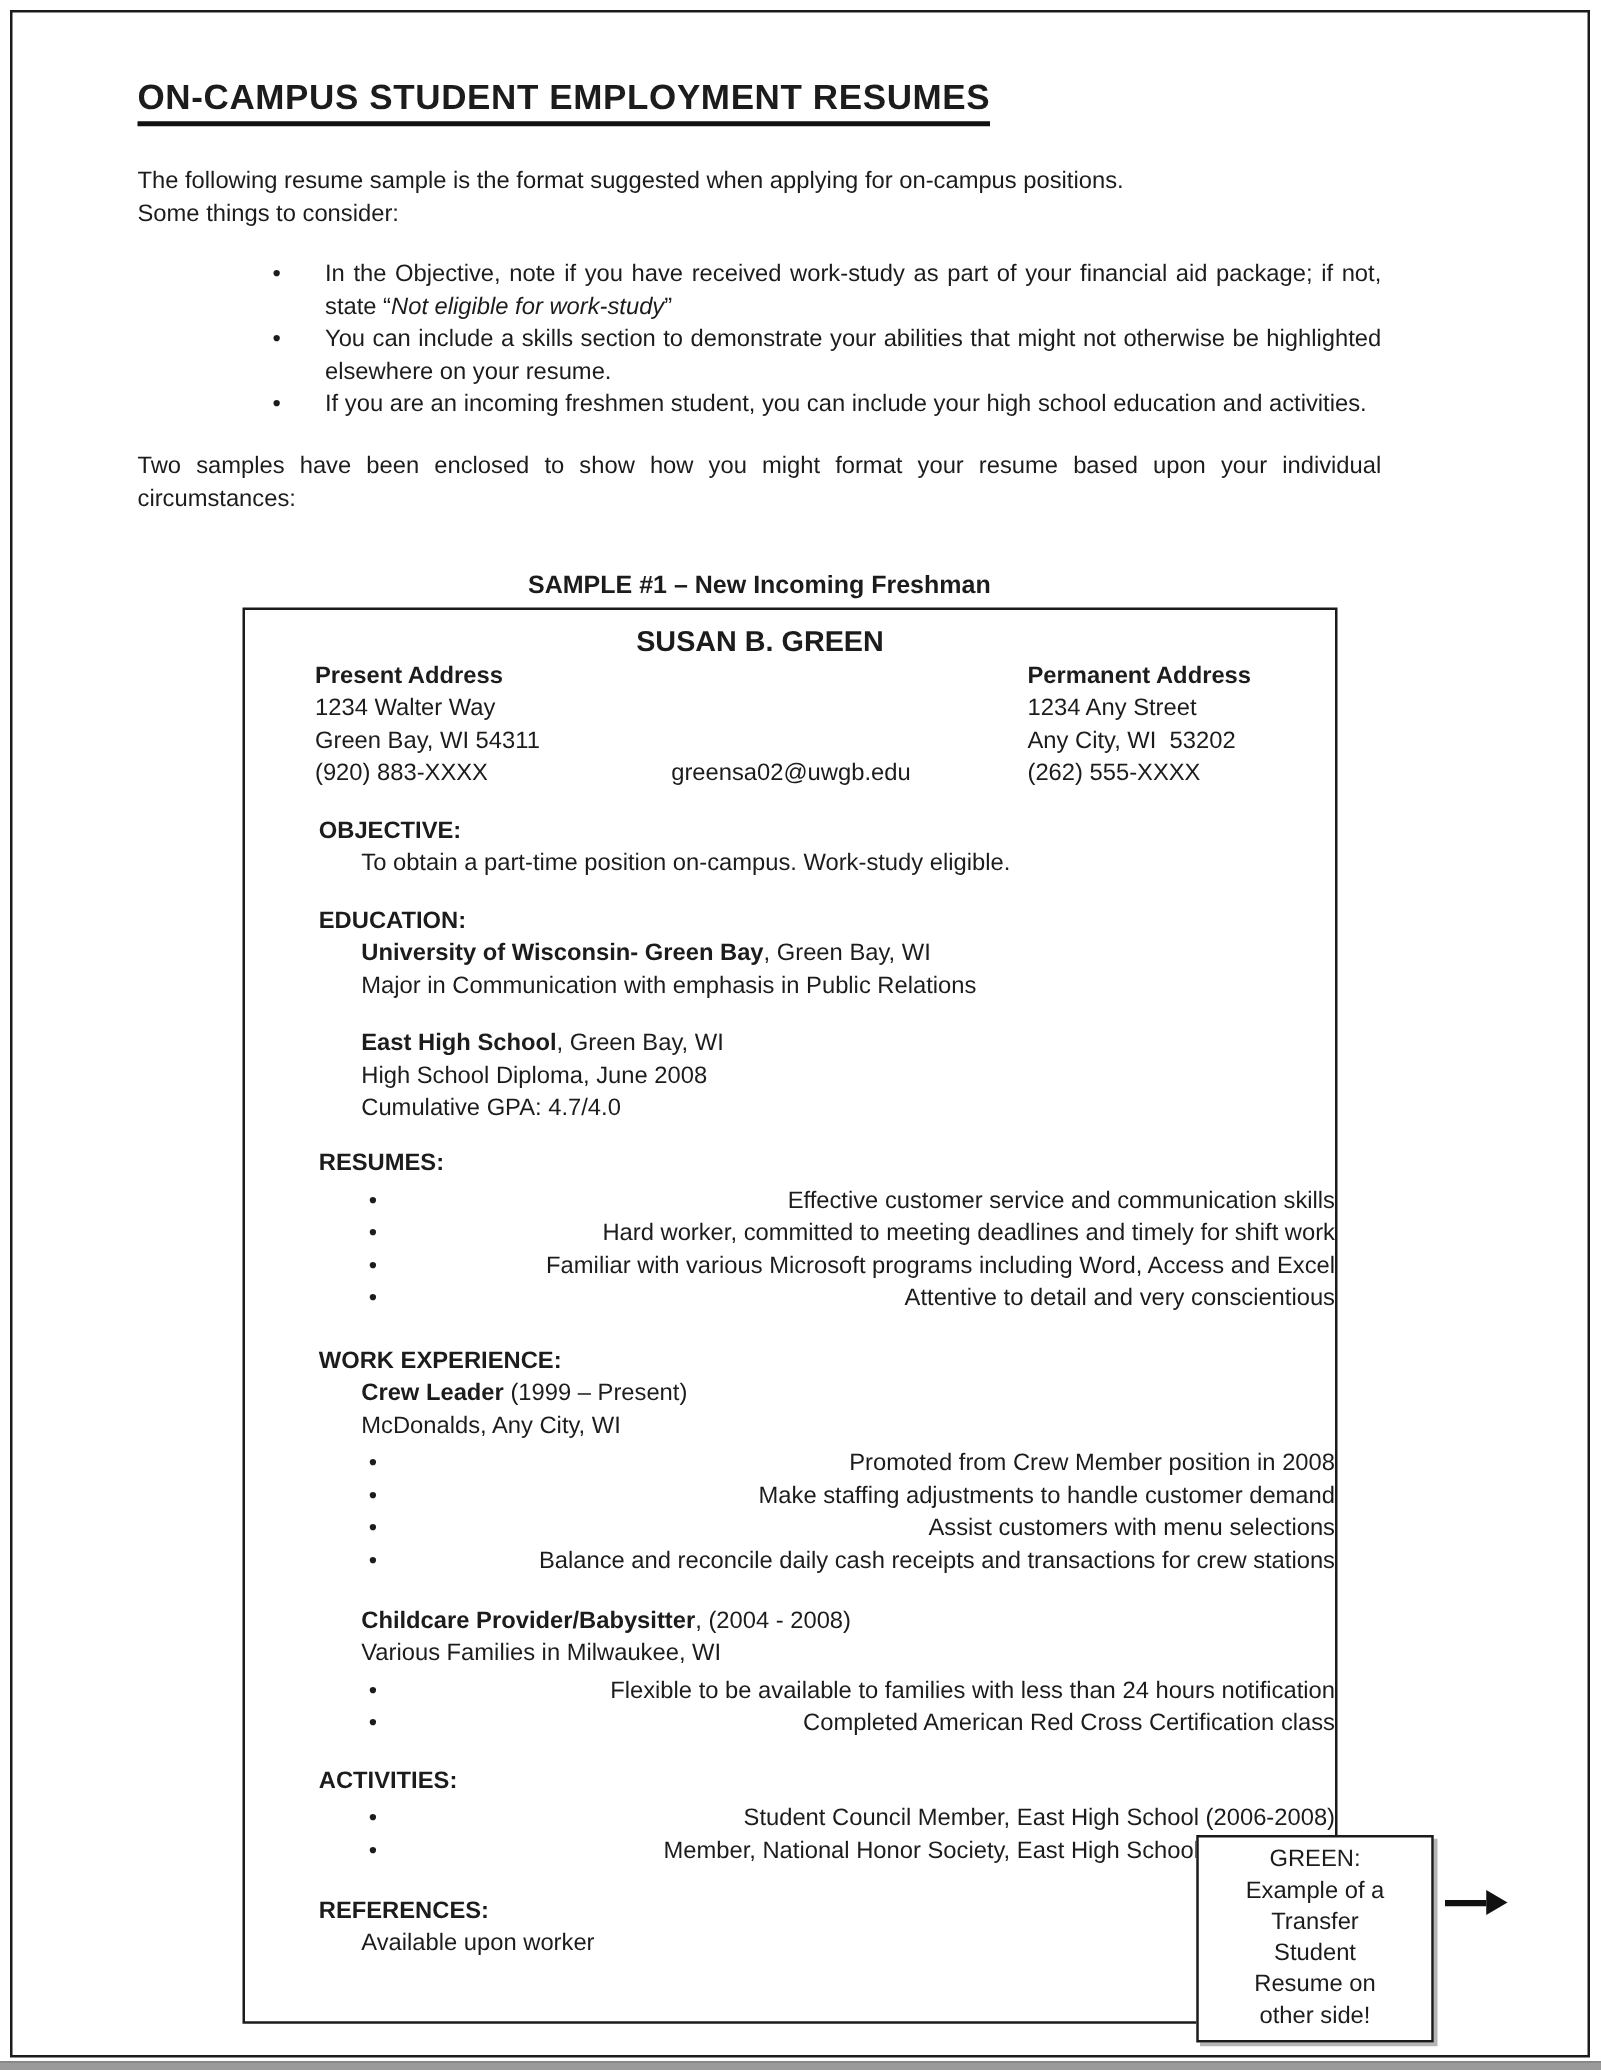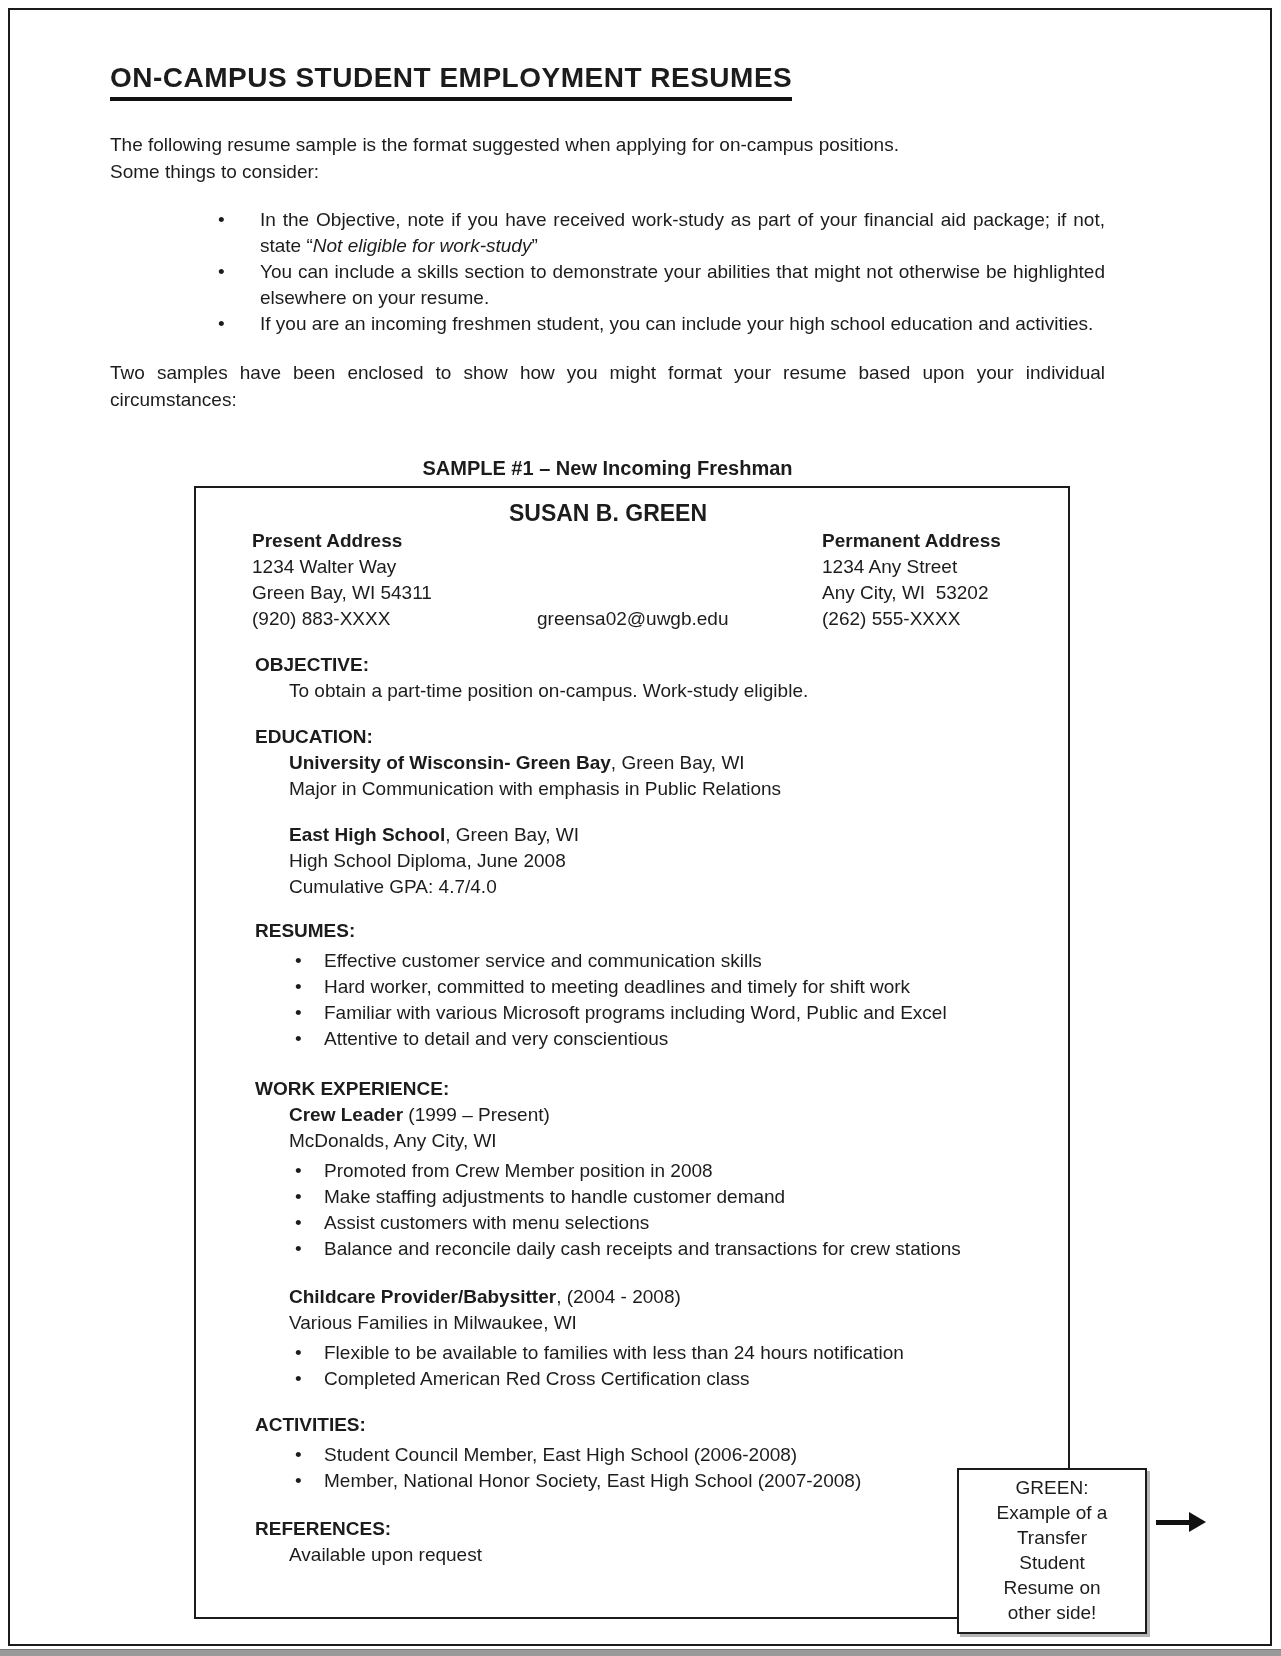--- a/index.html
+++ b/index.html
@@ -74,21 +74,21 @@
   .sec-obj { margin-top: 20px; }
   .sec-edu { margin-top: 20px; }
   .edu-gap { margin-top: 20px; }
   .sec-skills { margin-top: 18px; }
   .sec-work { margin-top: 24px; }
   .job2 { margin-top: 22px; }
   .sec-act { margin-top: 20px; }
   .sec-ref { margin-top: 22px; }
 
   ul.rbullets { list-style: none; margin-top: 4px; }
-  ul.rbullets li { position: relative; padding-left: 69px; line-height: 26px; }
+  ul.rbullets li { position: relative; padding-left: 69px; line-height: 26px; text-align: right; }
   ul.rbullets li::before {
     content: "\2022"; position: absolute; left: 40px; top: 0; font-size: 19px;
   }
 
   .note-box {
     position: absolute; left: 957px; top: 1468px;
     width: 190px; min-height: 112px;
     background: #ffffff; border: 2px solid #1b1b1b;
     box-shadow: 3px 3px 0 #b5b5b5;
     z-index: 2;
@@ -172,21 +172,21 @@
             <div>High School Diploma, June 2008</div>
             <div>Cumulative GPA: 4.7/4.0</div>
           </div>
         </div>
 
         <div class="sec-skills">
           <div class="sec-label">RESUMES:</div>
           <ul class="rbullets">
             <li>Effective customer service and communication skills</li>
             <li>Hard worker, committed to meeting deadlines and timely for shift work</li>
-            <li>Familiar with various Microsoft programs including Word, Public and Excel</li>
+            <li>Familiar with various Microsoft programs including Word, Access and Excel</li>
             <li>Attentive to detail and very conscientious</li>
           </ul>
         </div>
 
         <div class="sec-work">
           <div class="sec-label">WORK EXPERIENCE:</div>
           <div class="sec-body">
             <div><span class="bold">Crew Leader</span><span> (1999 – Present)</span></div>
             <div>McDonalds, Any City, WI</div>
           </div>
@@ -209,21 +209,21 @@
         <div class="sec-act">
           <div class="sec-label">ACTIVITIES:</div>
           <ul class="rbullets">
             <li>Student Council Member, East High School (2006-2008)</li>
             <li>Member, National Honor Society, East High School (2007-2008)</li>
           </ul>
         </div>
 
         <div class="sec-ref">
           <div class="sec-label">REFERENCES:</div>
-          <div class="sec-body">Available upon request</div>
+          <div class="sec-body">Available upon worker</div>
         </div>
 
       </div>
     </div>
   </div>
 
   <div class="note-box">
     <div>GREEN: Example of a Transfer Student Resume on other side!</div>
   </div>
 

